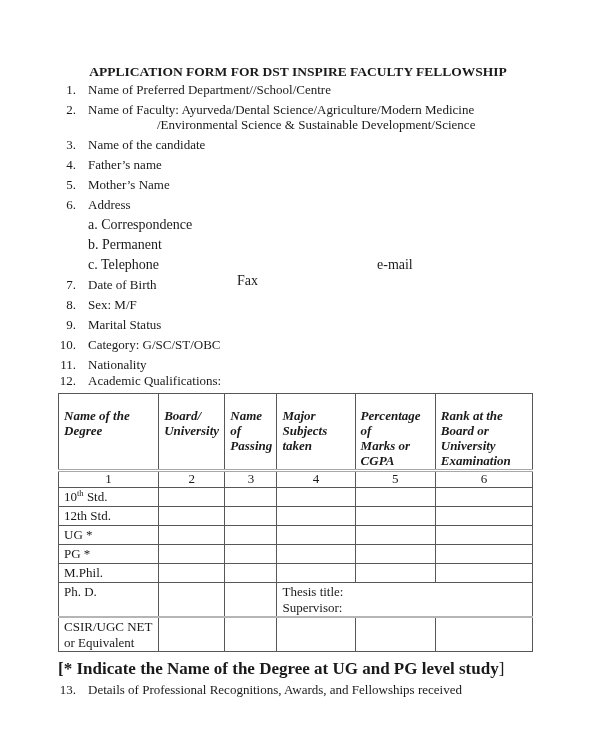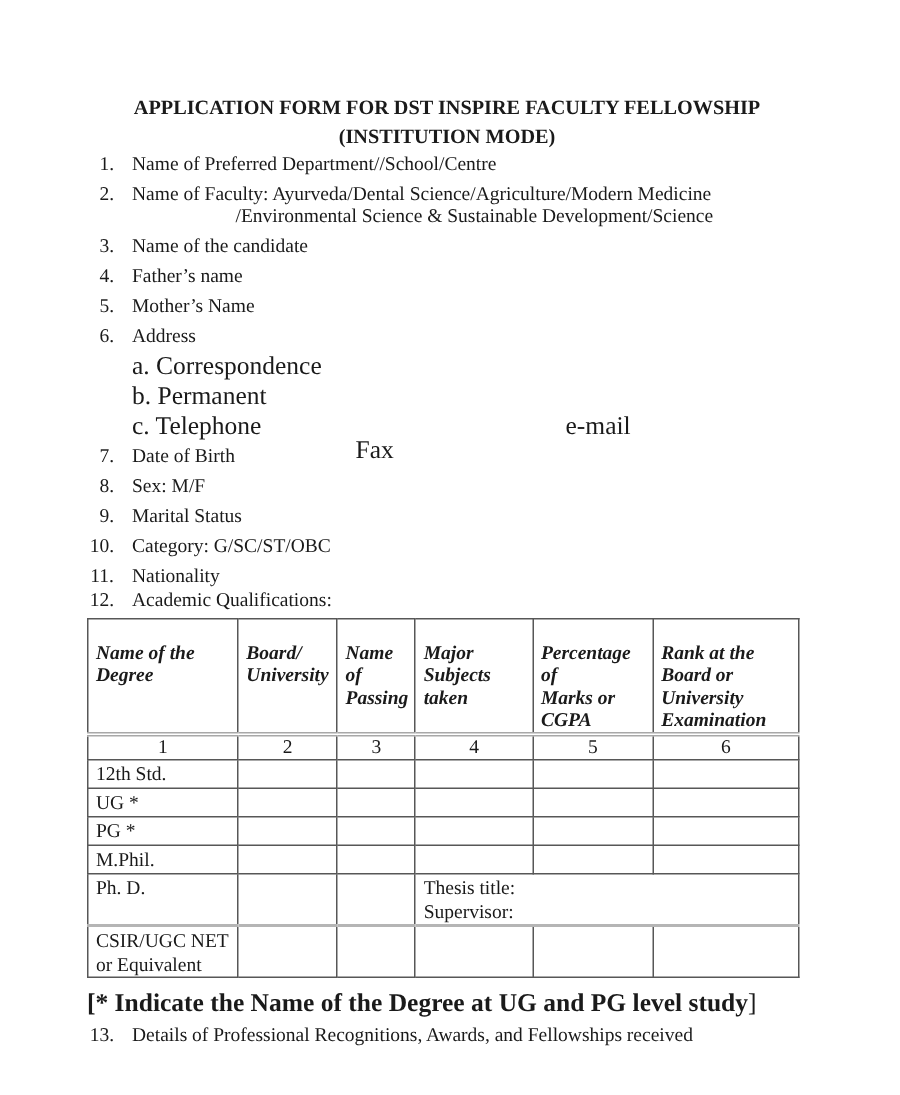--- a/index.html
+++ b/index.html
@@ -35,21 +35,21 @@
     padding-right: 12px;
     text-align: right;
     white-space: nowrap;
   }
   .txt { flex: 1; }
   .l1, .l2 { display: block; }
   .l2 { padding-left: 69px; }
   .subitem {
     position: relative;
     margin: 0 0 5px 30px;
-    font-size: 17px;
+    font-size: 14px;
     line-height: 15px;
   }
   .subc .fax   { position: absolute; left: 149px; top: 16px; }
   .subc .email { position: absolute; left: 289px; top: 0; }
 
   table.qual {
     border-collapse: collapse;
     table-layout: fixed;
     width: 475px;
     border: 1.5px solid #2f2f2f;
@@ -94,21 +94,20 @@
   .note .tail { font-weight: normal; }
   .item13 { margin-top: 6px; }
 </style>
 </head>
 <body>
 
 <div class="page">
 
   <div class="title">
     <div>APPLICATION FORM FOR DST INSPIRE FACULTY FELLOWSHIP</div>
-    <div>(INSTITUTION MODE)</div>
   </div>
 
   <div class="item">
     <span class="num">1.</span>
     <span class="txt">Name of Preferred Department//School/Centre</span>
   </div>
 
   <div class="item">
     <span class="num">2.</span>
     <span class="txt">
@@ -196,20 +195,28 @@
       </tr>
       <tr class="nums">
         <td>1</td>
         <td>2</td>
         <td>3</td>
         <td>4</td>
         <td>5</td>
         <td>6</td>
       </tr>
       <tr class="r">
+        <td class="lbl"><span>10</span><sup>th</sup><span> Std.</span></td>
+        <td></td>
+        <td></td>
+        <td></td>
+        <td></td>
+        <td></td>
+      </tr>
+      <tr class="r">
         <td class="lbl">12th Std.</td>
         <td></td>
         <td></td>
         <td></td>
         <td></td>
         <td></td>
       </tr>
       <tr class="r">
         <td class="lbl">UG *</td>
         <td></td>

